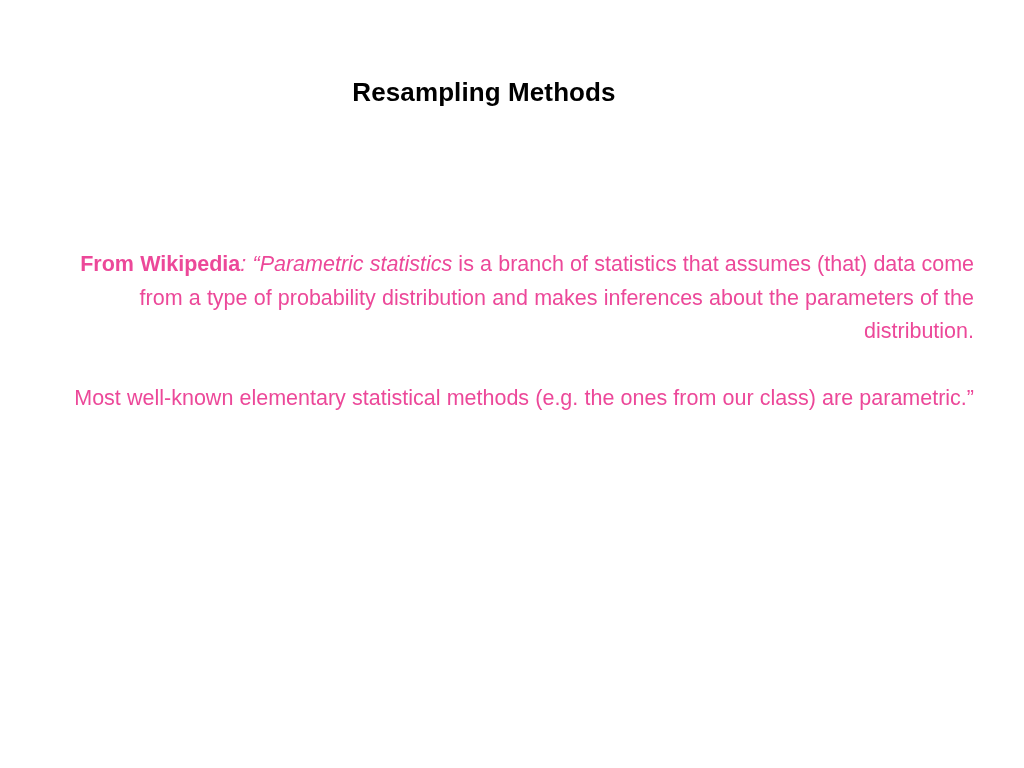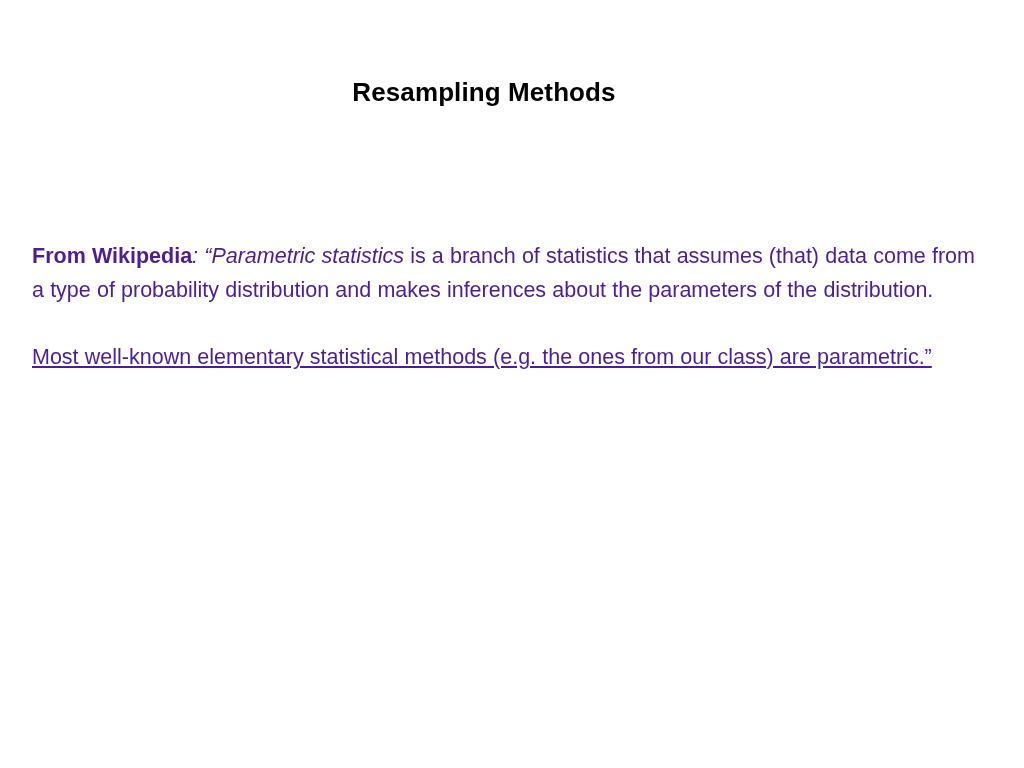--- a/index.html
+++ b/index.html
@@ -35,28 +35,27 @@
   }
   .body-block {
     position: absolute;
     left: 28px;
     top: 236px;
     width: 958px;
   }
   .para {
     font-size: 21.5px;
     line-height: 33.5px;
-    color: #4c1d95;
-    margin: 4px;
-    text-align: left;
+    color: #ec4899;
+    margin: 12px;
+    text-align: right;
     word-spacing: 0.2px;
   }
   .para + .para {
     margin-top: 33.5px;
-    text-decoration: underline;
   }
   .b { font-weight: bold; }
   .i { font-style: italic; }
   .nowrap-space { white-space: pre-wrap; }
 </style>
 </head>
 <body>
 
 <div class="slide">
 

